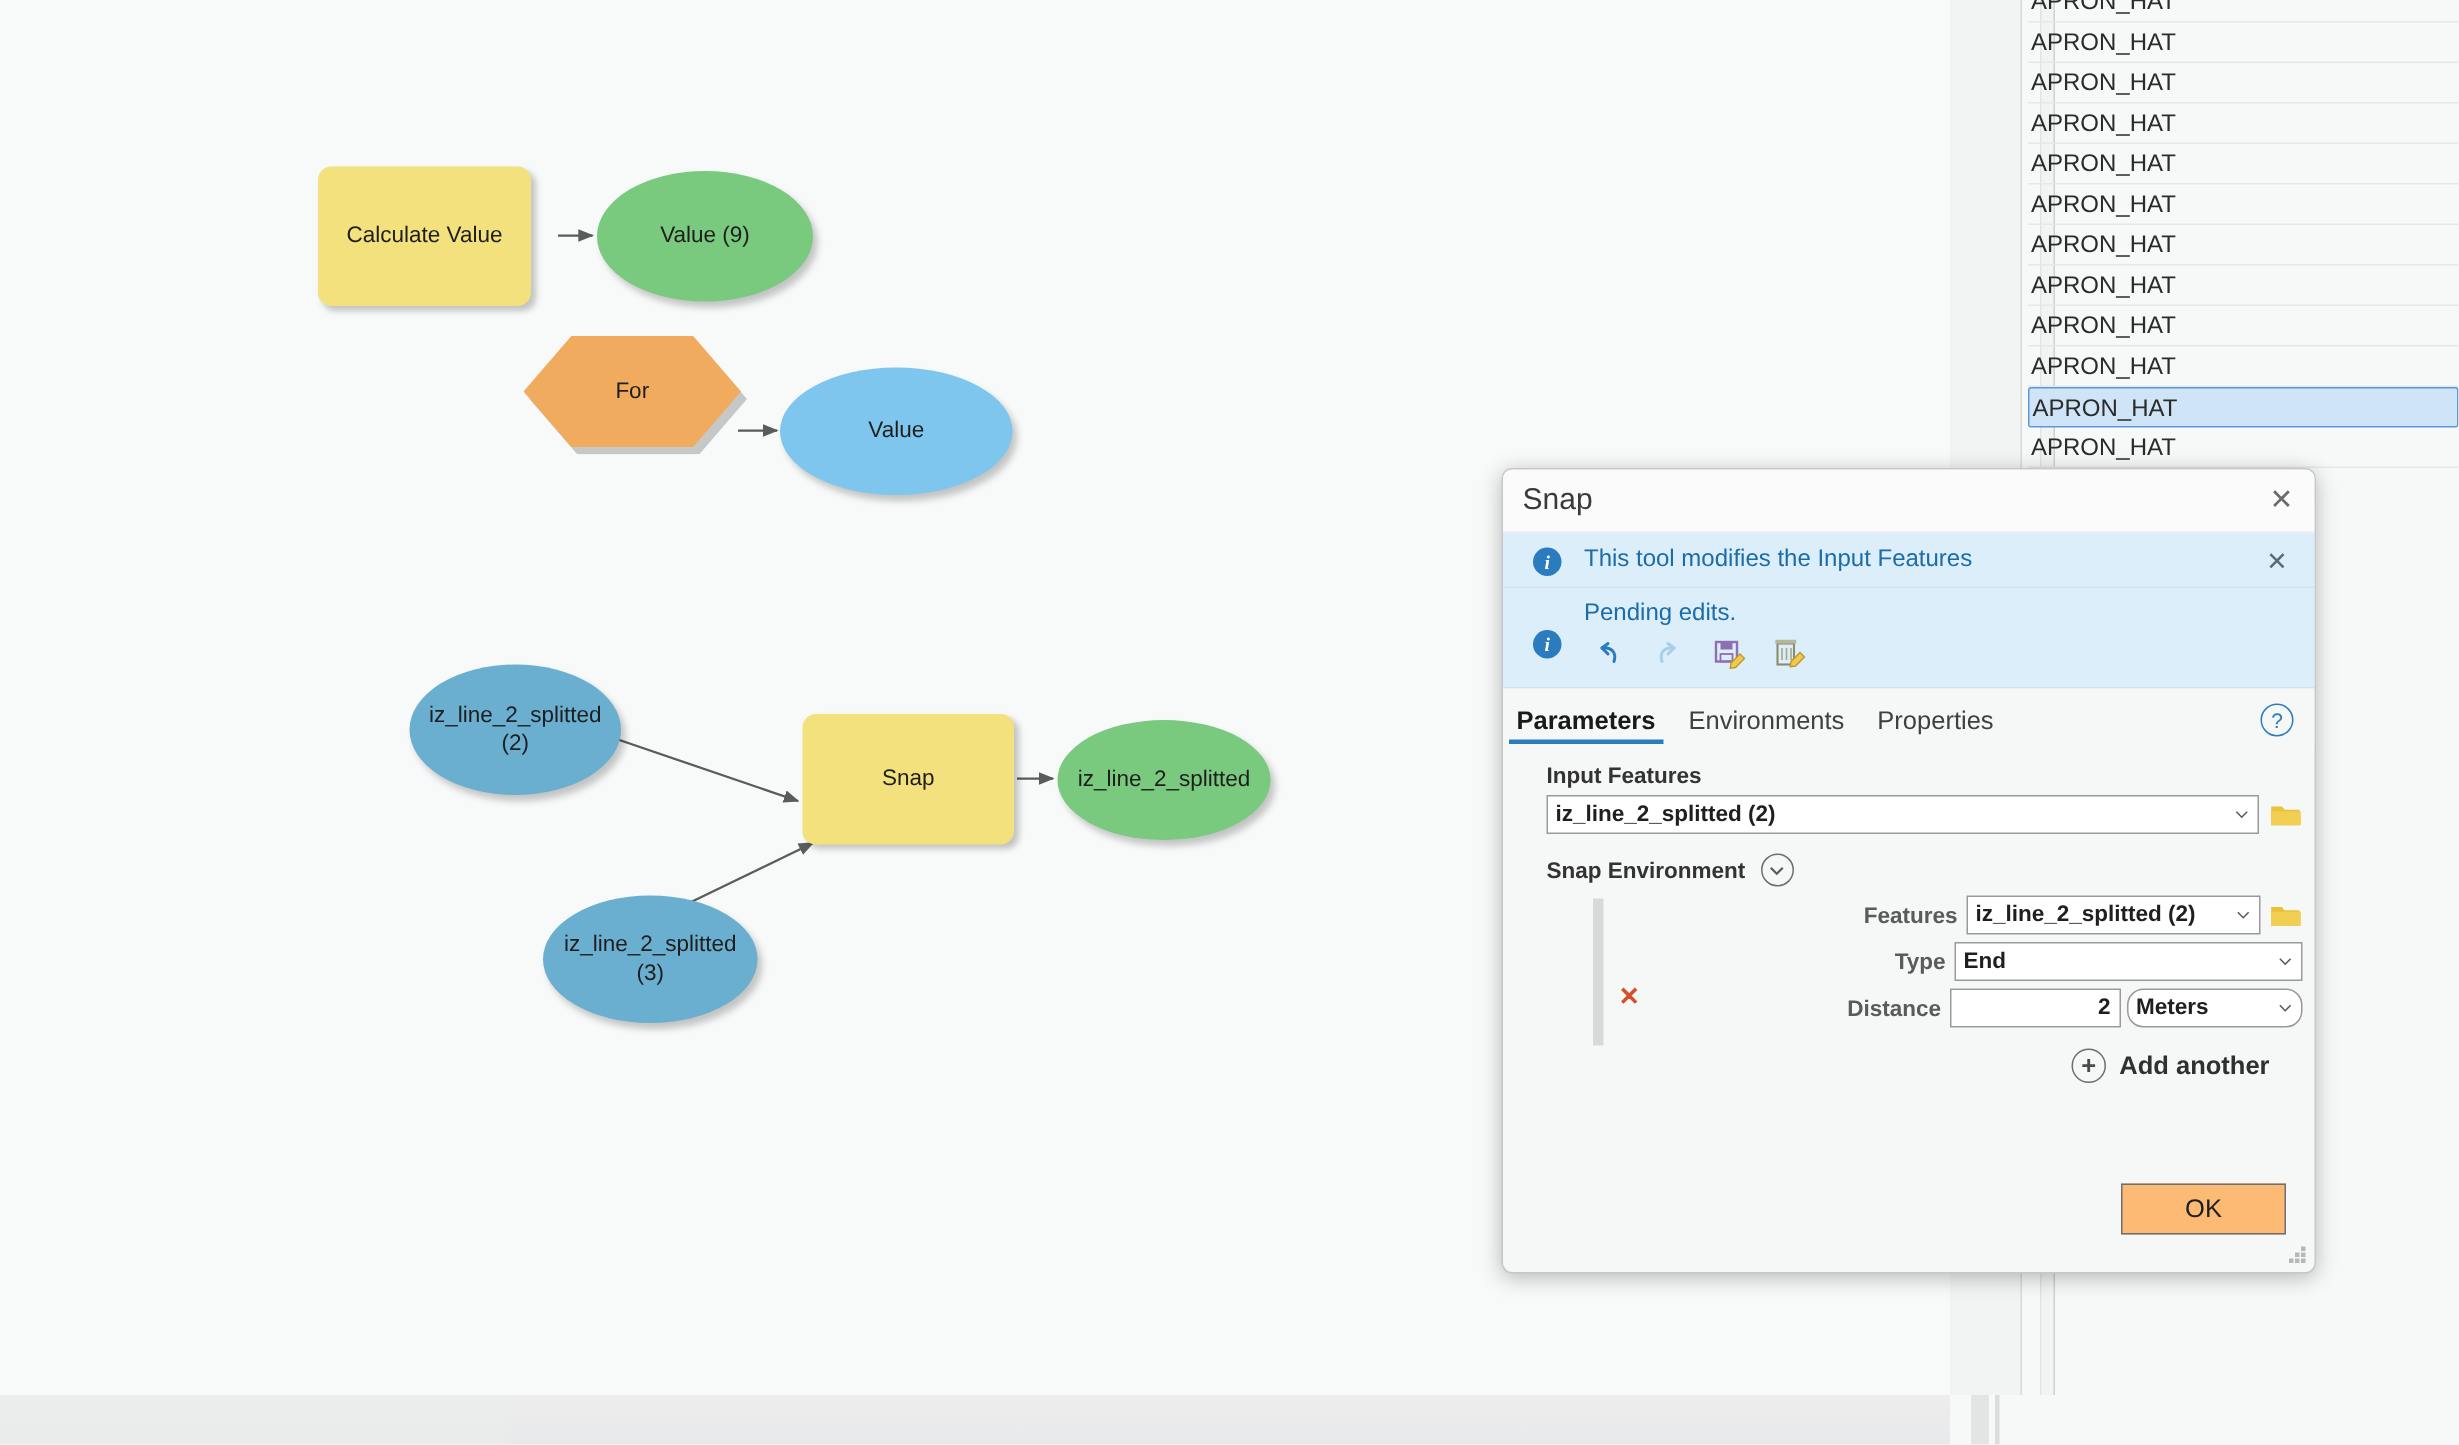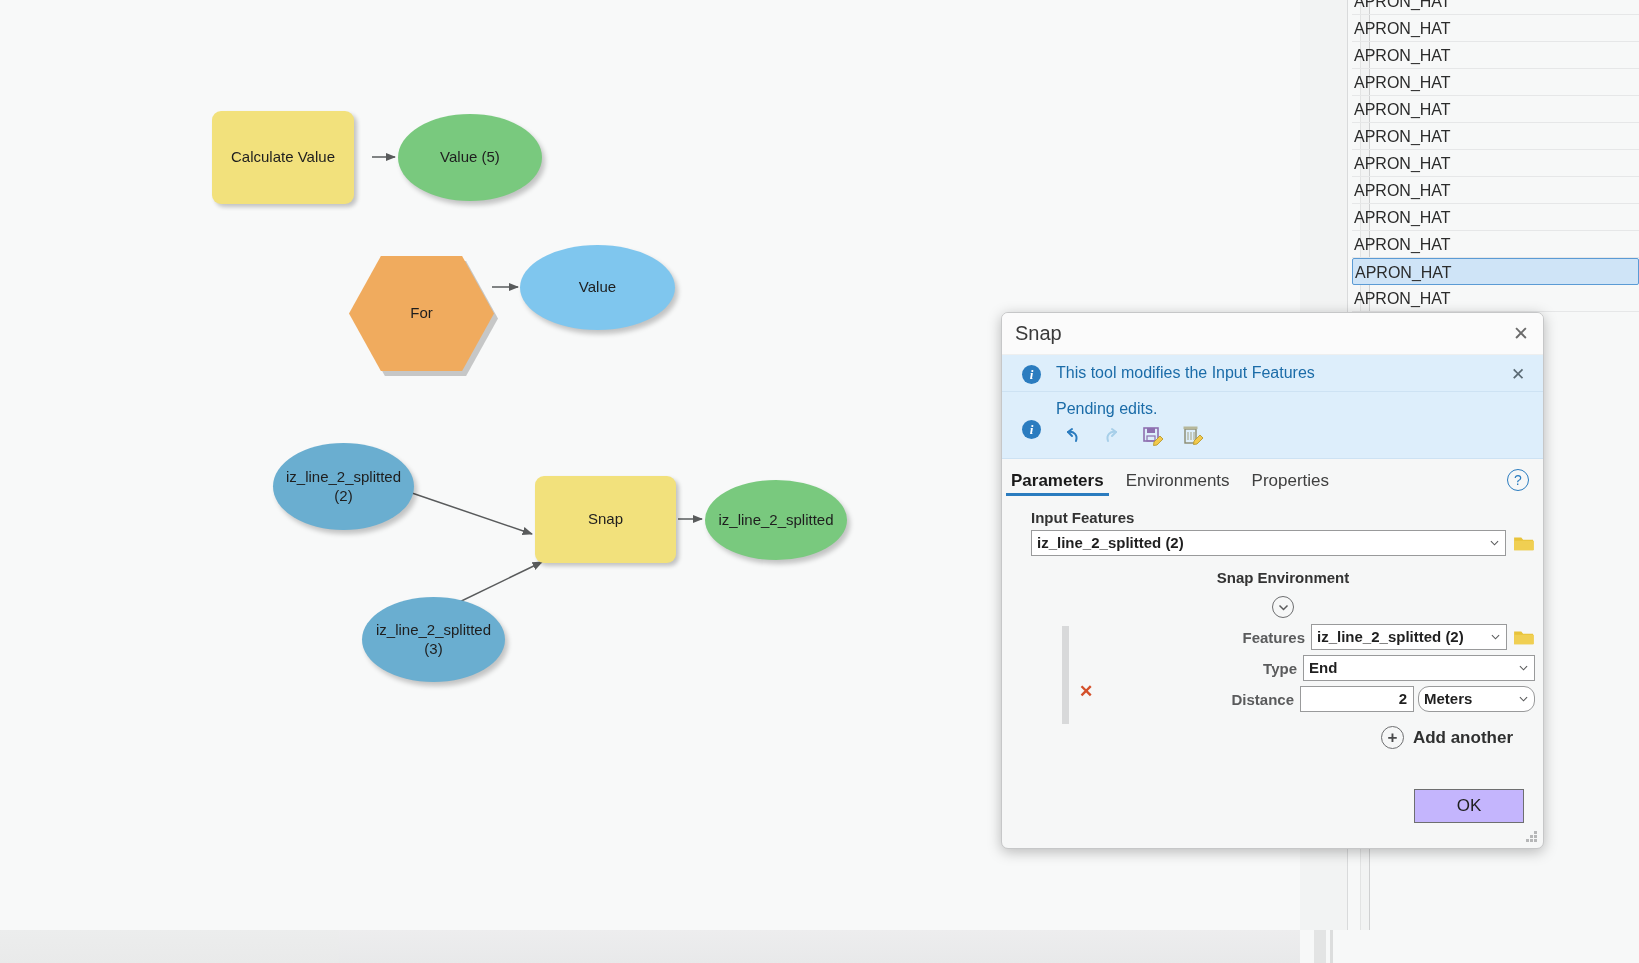--- a/index.html
+++ b/index.html
@@ -261,21 +261,21 @@
     border: 1.4px solid #6d6e70; color: #4a4b4c;
     display:flex; align-items:center; justify-content:center;
     font-size: 17px; line-height: 1;
   }
   .add-another .al { font-size: 17px; color: #2f3030; }
 
   .ok-btn {
     position: absolute;
     right: 19px; bottom: 25px;
     width: 110px; height: 34px;
-    background: #c4b5fd;
+    background: #fdba74;
     border: 1px solid #6e6f70;
     font-size: 17px; color: #1f1f1f;
     display: flex; align-items: center; justify-content: center;
     cursor: pointer;
   }
   .grip { position: absolute; right: 5px; bottom: 5px; width: 12px; height: 12px; cursor: nwse-resize; }
   .grip i { position: absolute; width: 3px; height: 3px; background: #b6b7b8; display:block; }
 </style>
 </head>
 <body>
@@ -297,23 +297,23 @@
           <line x1="678" y1="519" x2="702" y2="519" stroke="#595b5c" stroke-width="1.5" marker-end="url(#arrow)"></line>
         </g>
     </svg>
     <div id="node-layer">
         <div class="node" style="left: 212px; top: 111px; width: 142px; height: 93px;">
           <div class="shape-rect" style="background: rgb(242, 225, 124);"></div>
           <div class="node-label">Calculate Value</div>
         </div>
         <div class="node" style="left: 398px; top: 114px; width: 144px; height: 87px;">
           <div class="shape-ellipse" style="background: rgb(121, 201, 126);"></div>
-          <div class="node-label">Value (5)</div>
-        </div>
-        <div class="node" style="left: 349px; top: 256px; width: 145px; height: 115px;">
+          <div class="node-label">Value (9)</div>
+        </div>
+        <div class="node" style="left: 349px; top: 224px; width: 145px; height: 74px;">
           <div class="hex-shadow"></div>
           <div class="shape-hex" style="background: rgb(240, 171, 94);"></div>
           <div class="node-label">For</div>
         </div>
         <div class="node" style="left: 520px; top: 245px; width: 155px; height: 85px;">
           <div class="shape-ellipse" style="background: rgb(127, 198, 238);"></div>
           <div class="node-label">Value</div>
         </div>
         <div class="node" style="left: 273px; top: 443px; width: 141px; height: 87px;">
           <div class="shape-ellipse" style="background: rgb(106, 174, 208);"></div>
@@ -448,21 +448,21 @@
           <svg class="chev" viewBox="0 0 10 10">
             <path d="M1 3 L5 7 L9 3" stroke="#5a5b5c" stroke-width="1.2" fill="none"></path>
           </svg>
         </div>
         <svg class="folder" viewBox="0 0 24 20">
           <path d="M1 4 h8 l2 2.4 h11 V18 H1 Z" fill="#e8c33a"></path>
           <path d="M1 7.5 h22 V18 H1 Z" fill="#f0cf52"></path>
         </svg>
       </div>
 
-      <div class="row-inline" style="margin-top:13px; gap:10px;flex-direction:column;">
+      <div class="row-inline" style="margin-top:13px; gap:10px;">
         <span class="env-label">Snap Environment</span>
         <span class="circle-btn">
           <svg width="11" height="11" viewBox="0 0 11 11">
             <path d="M1.5 3.5 L5.5 7.5 L9.5 3.5" stroke="#5a5b5c" stroke-width="1.5" fill="none"></path>
           </svg>
         </span>
       </div>
 
       <div class="env-block">
         <div class="env-bar"></div>

